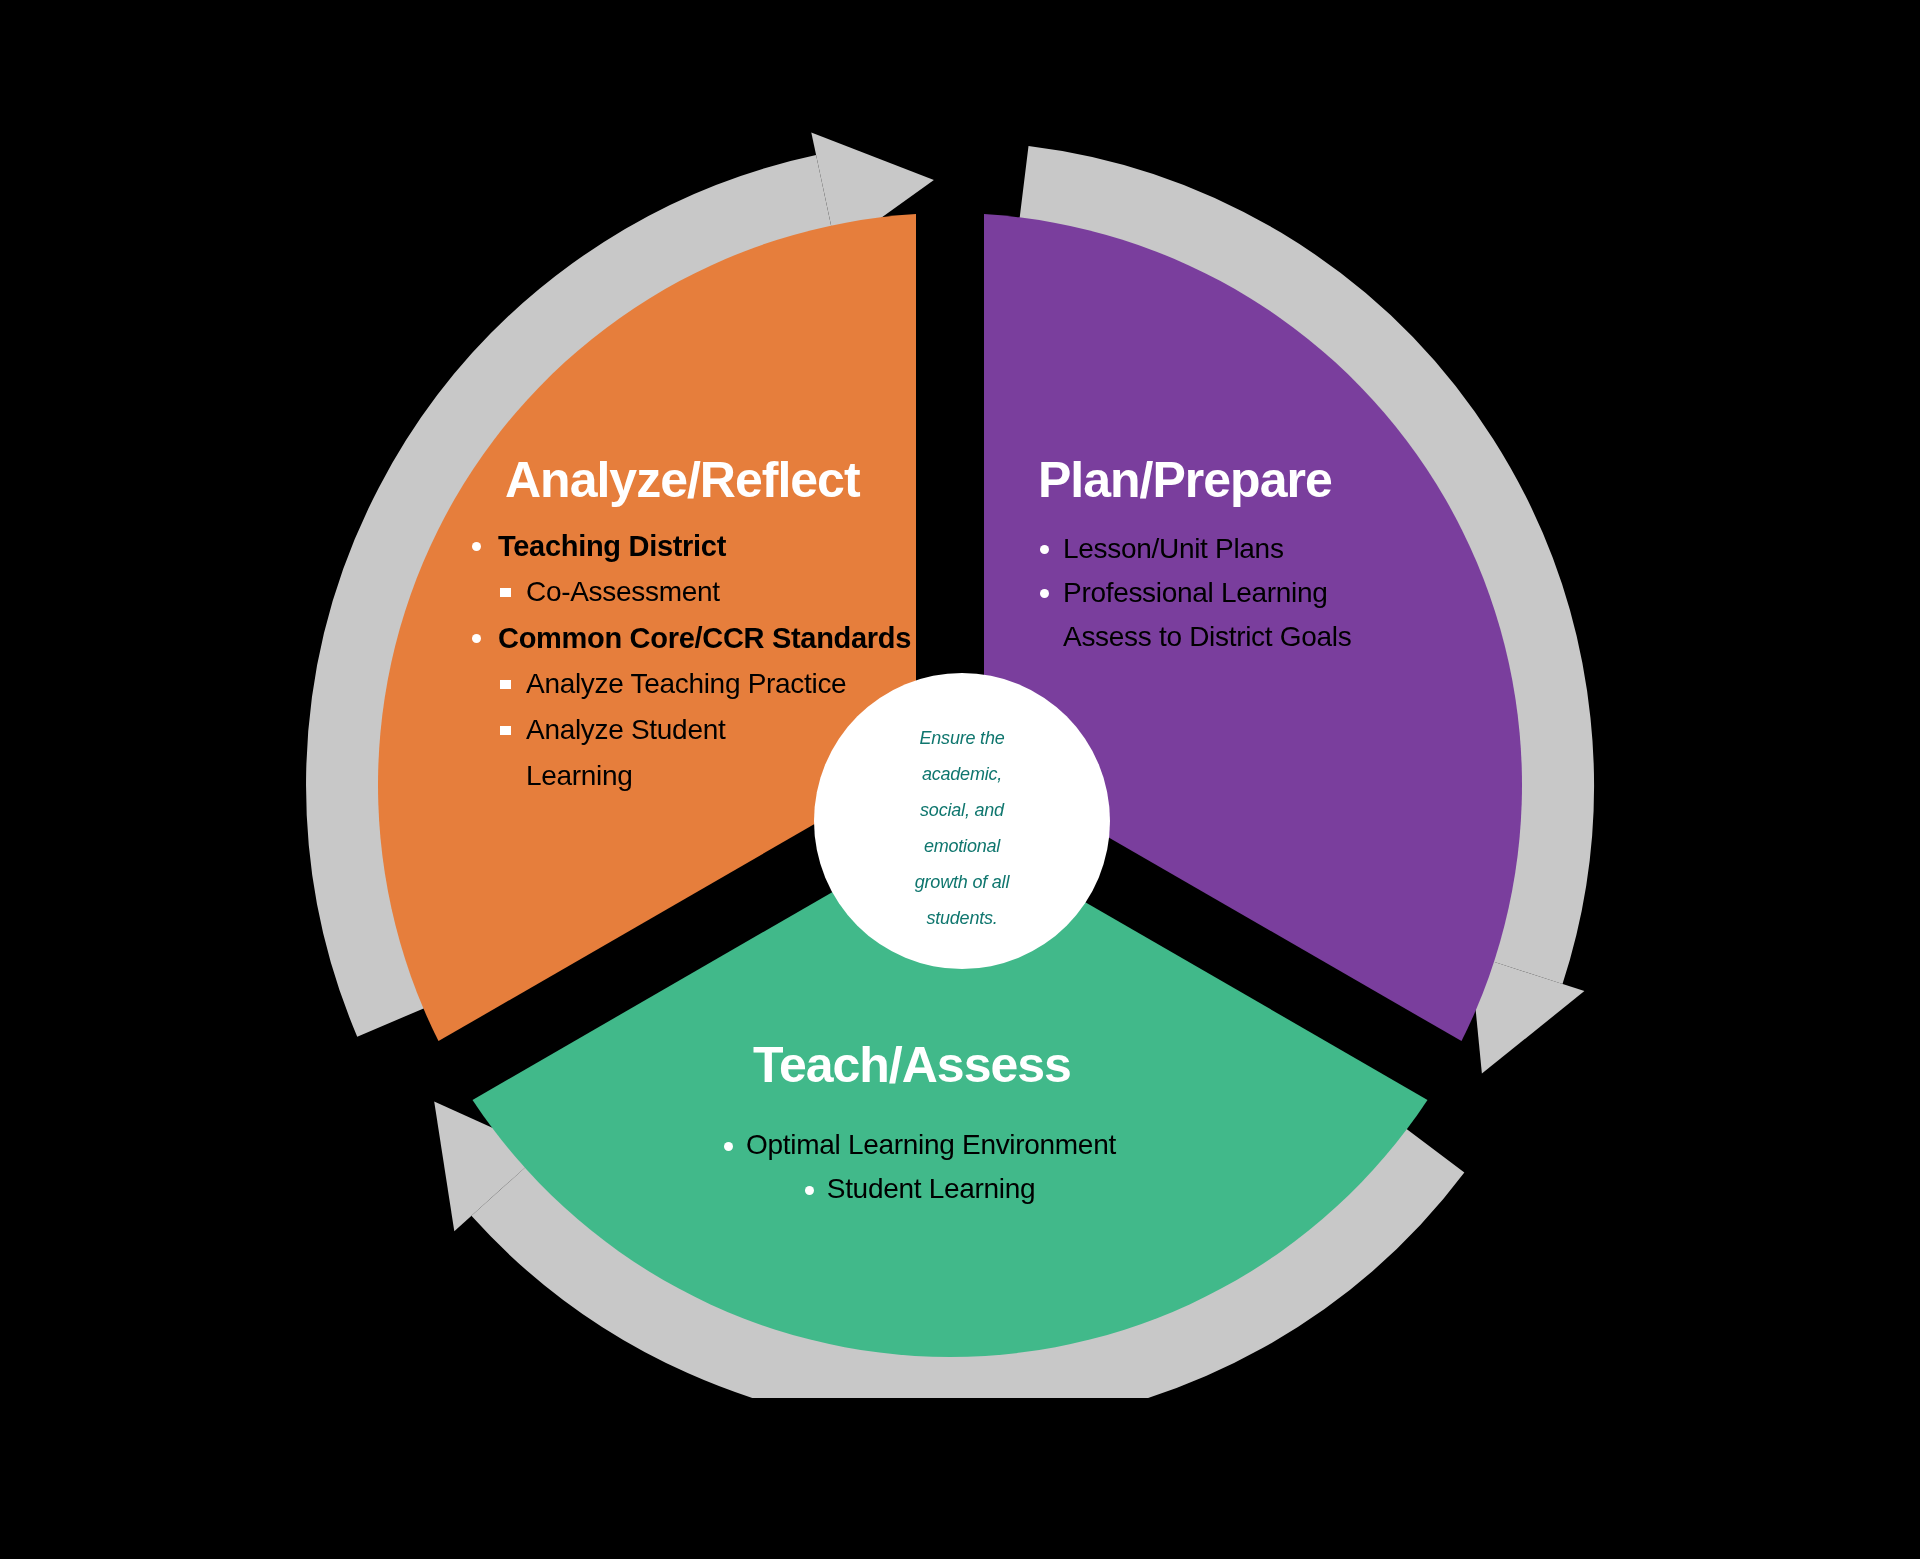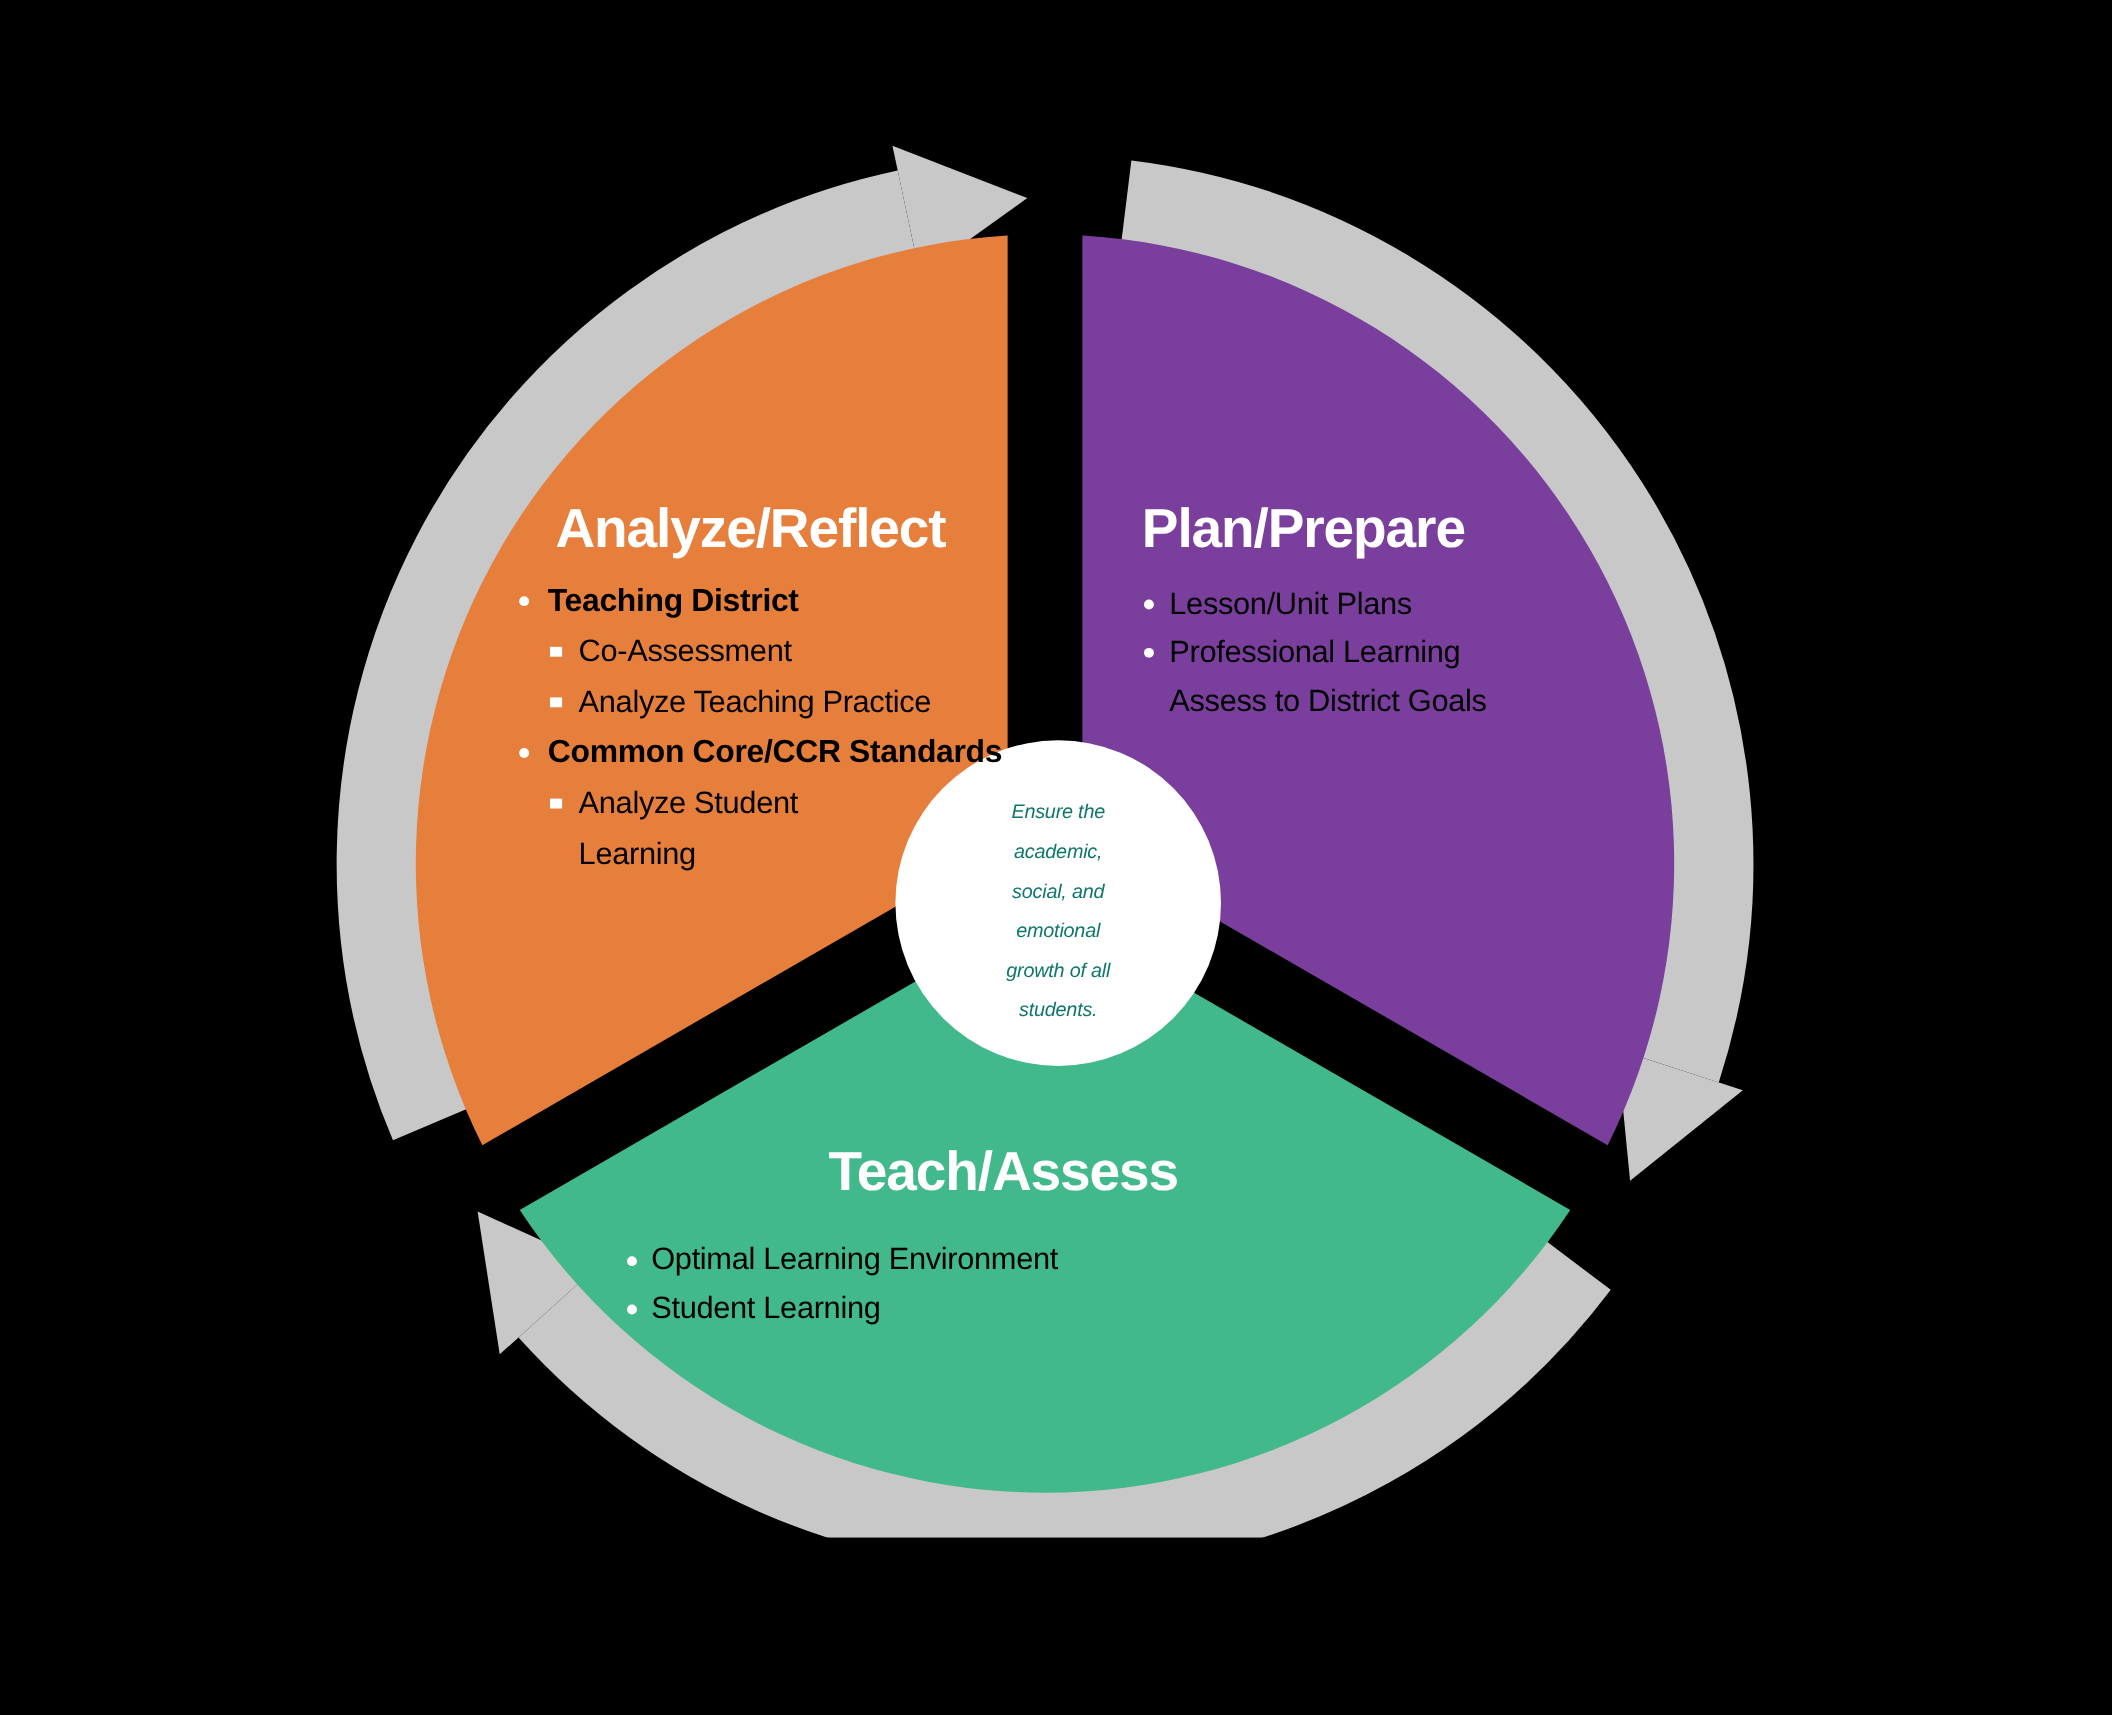--- a/index.html
+++ b/index.html
@@ -38,21 +38,21 @@
   }
   .bullet-sq {
     position: absolute; left: 38px; top: 50%;
     width: 11px; height: 9px; margin-top: -4px;
     background: #fff;
   }
   .t-l1 { margin-left: 36px; }
   .t-l2 { margin-left: 64px; }
   .list-purple .t-l1 { margin-left: 33px; }
 
-  .list-green { width: 700px; }
+  .list-green { width: 700px; text-align: center; }
   .list-green .line { line-height: 44px; }
   .dot-inline {
     display: inline-block; width: 9px; height: 9px;
     border-radius: 50%; background: #fff;
     margin-right: 13px; vertical-align: middle;
   }
 
   .center-text {
     position: absolute;
     left: 802px; top: 720px; width: 320px;
@@ -91,27 +91,27 @@
 
   <div class="list list-orange" style="left:462px; top:523px;">
     <div class="line bold">
       <span class="bullet-dot"></span>
       <span class="t-l1">Teaching District</span>
     </div>
     <div class="line">
       <span class="bullet-sq"></span>
       <span class="t-l2">Co-Assessment</span>
     </div>
+    <div class="line bold">
+      <span class="bullet-dot"></span>
+      <span class="t-l1">Common Core/CCR Standards</span>
+    </div>
     <div class="line">
       <span class="bullet-sq"></span>
       <span class="t-l2">Analyze Teaching Practice</span>
-    </div>
-    <div class="line bold">
-      <span class="bullet-dot"></span>
-      <span class="t-l1">Common Core/CCR Standards</span>
     </div>
     <div class="line">
       <span class="bullet-sq"></span>
       <span class="t-l2">Analyze Student</span>
     </div>
     <div class="line">
       <span class="t-l2">Learning</span>
     </div>
   </div>
 

